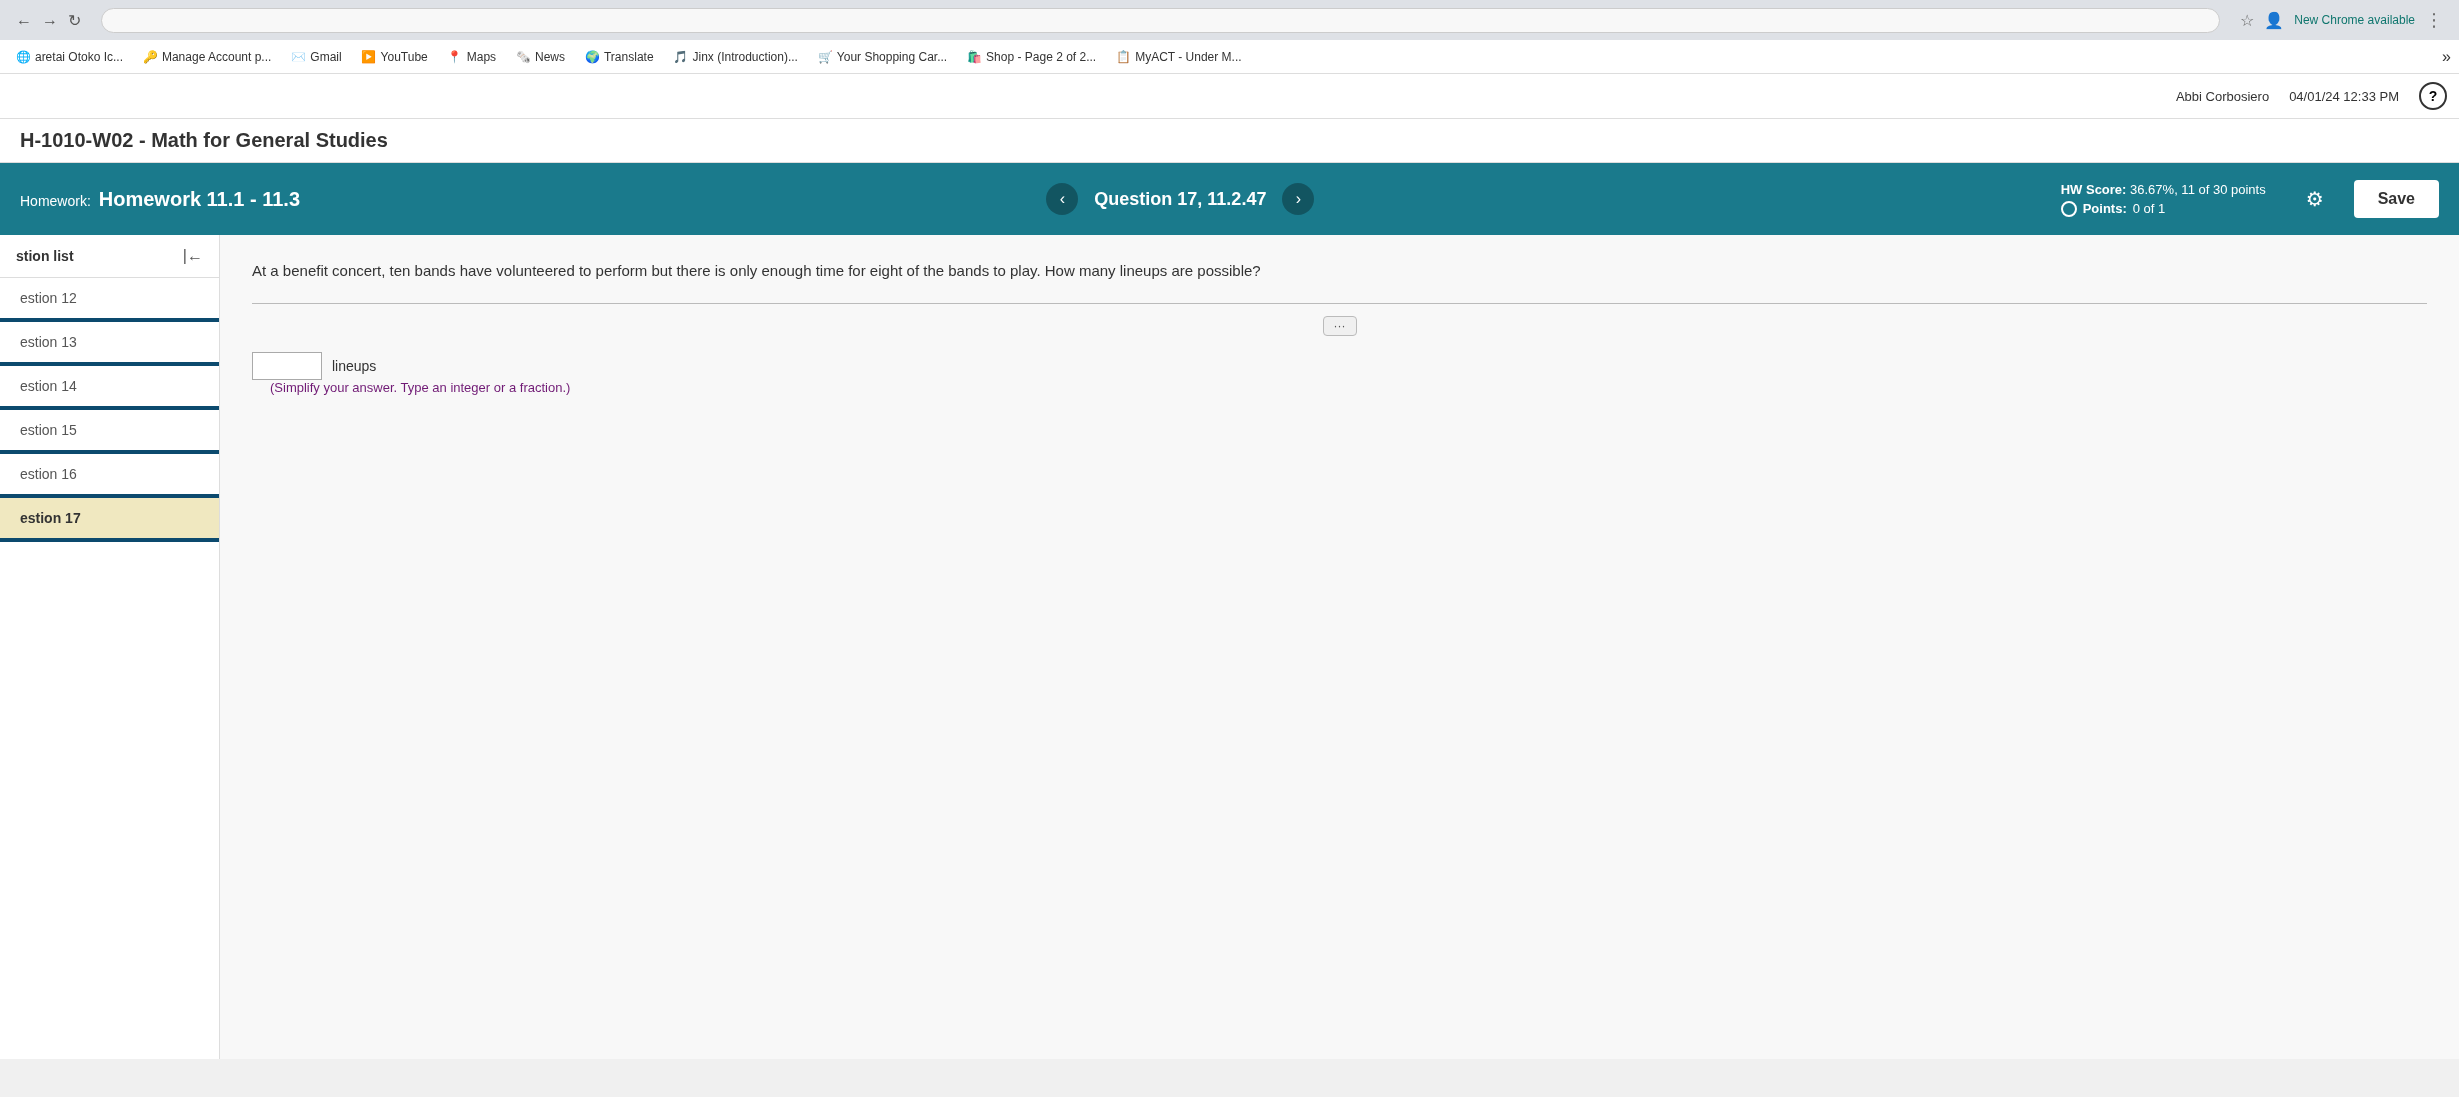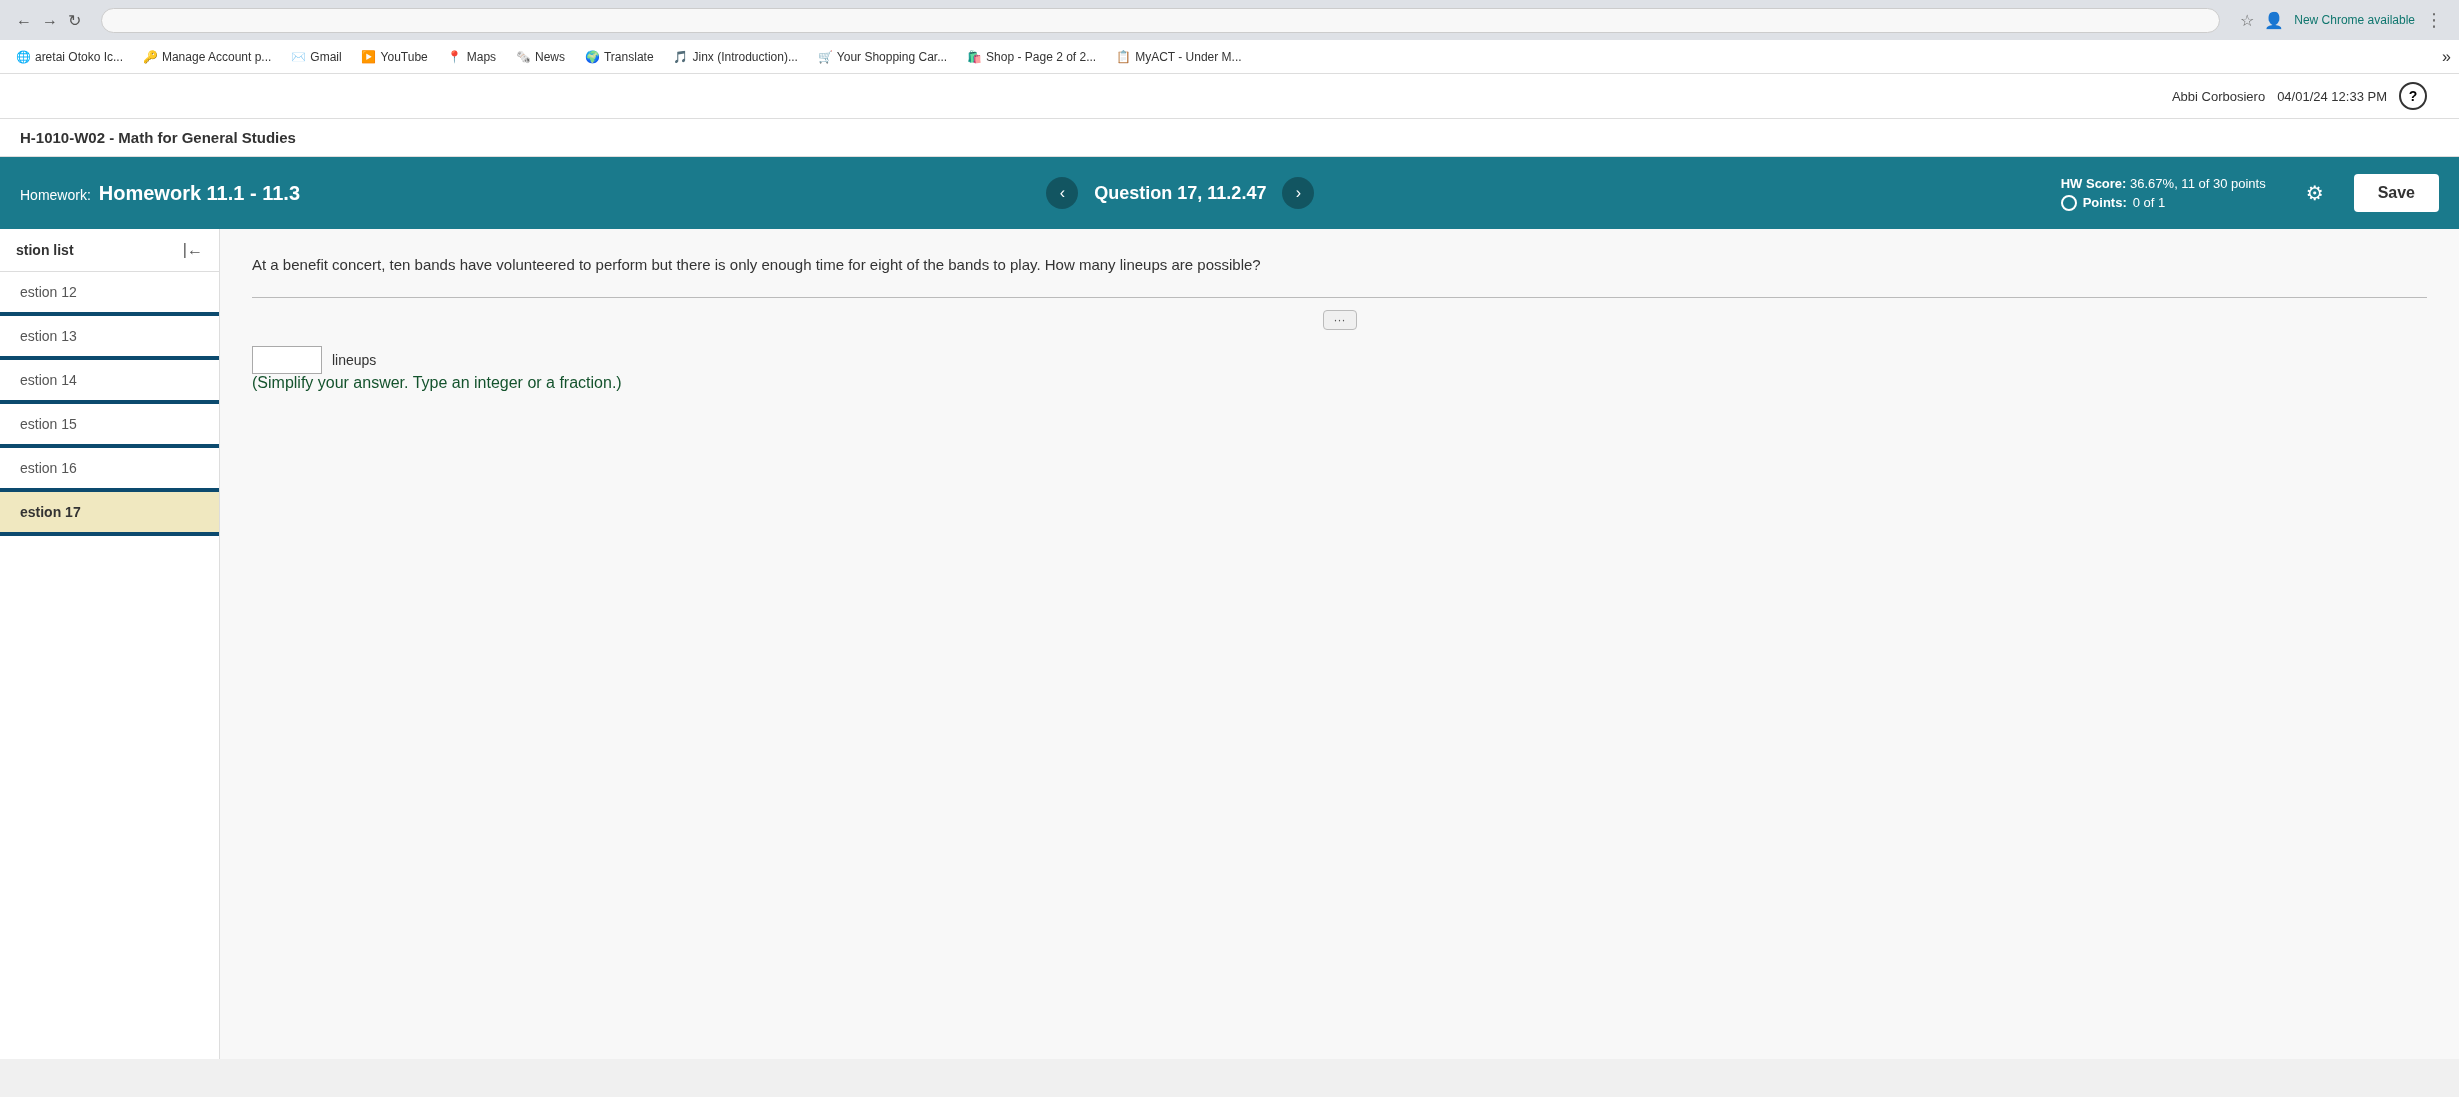--- a/index.html
+++ b/index.html
@@ -6,24 +6,24 @@
     body { font-family: Arial, sans-serif; font-size: 14px; background: #f0f0f0; overflow: hidden; width: 2459px; height: 1097px; }
 
     
     .bookmarks-bar { background: #fff; display: flex; align-items: center; padding: 4px 8px; height: 34px; border-bottom: 1px solid #ddd; gap: 4px; font-size: 12px; color: #333; overflow: hidden; }
     .bookmark-item { display: flex; align-items: center; gap: 4px; padding: 3px 8px; border-radius: 4px; cursor: pointer; white-space: nowrap; }
 
     
     .page { background: #fff; width: 100%; height: calc(1097px - 112px); display: flex; flex-direction: column; }
 
     
-    .top-info-bar { display: flex; justify-content: flex-end; align-items: center; padding: 8px 32px; border-bottom: 1px solid #ddd; font-size: 13px; color: #333; gap: 12px; }
-
-    
-    .course-title-bar { padding: 10px 20px; border-bottom: 1px solid #ddd; font-size: 15px; font-weight: bold; color: #333; }
+    .top-info-bar { display: flex; justify-content: flex-end; align-items: center; padding: 8px 12px; border-bottom: 1px solid #ddd; font-size: 13px; color: #333; gap: 20px; }
+
+    
+    .course-title-bar { padding: 10px 20px; border-bottom: 1px solid #ddd; font-size: 20px; font-weight: bold; color: #333; }
 
     
     .hw-header { background: #1a7a8c; display: flex; align-items: center; padding: 0 20px; height: 72px; gap: 20px; }
     .hw-label { color: #fff; font-size: 14px; }
     .hw-title { color: #fff; font-size: 20px; font-weight: bold; }
     .hw-nav { display: flex; align-items: center; gap: 16px; flex: 1; justify-content: center; }
     .nav-btn { background: rgba(0,0,0,0.3); border: none; color: #fff; border-radius: 50%; width: 32px; height: 32px; cursor: pointer; font-size: 16px; display: flex; align-items: center; justify-content: center; }
     .question-label { color: #fff; font-size: 18px; font-weight: bold; }
     .hw-score-section { display: flex; flex-direction: column; align-items: flex-start; gap: 4px; }
     .hw-score-text { color: #fff; font-size: 13px; }
@@ -44,21 +44,21 @@
     .sidebar-item.active { background: #f0e8c0; font-weight: bold; color: #333; }
 
     
     .question-area { flex: 1; padding: 24px 32px; overflow-y: auto; background: #f8f8f8; }
     .question-text { font-size: 15px; color: #333; line-height: 1.6; margin-bottom: 20px; }
     .divider-line { border: none; border-top: 1px solid #bbb; margin: 12px 0; }
     .dots-btn { background: #f0f0f0; border: 1px solid #bbb; border-radius: 4px; padding: 2px 10px; font-size: 12px; color: #555; cursor: pointer; display: block; margin: 0 auto 16px auto; }
     .answer-row { display: flex; align-items: center; gap: 10px; }
     .answer-input { width: 80px; height: 28px; border: 1px solid #999; background: #fff; }
     .answer-label { font-size: 14px; color: #333; }
-    .simplify-note { font-size: 16px; color: #14532d; margin-left: 0; }
+    .simplify-note { font-size: 13px; color: #701a75; margin-left: 18px; }
 
     
     .browser-top { background: #dee1e6; height: 40px; display: flex; align-items: center; justify-content: space-between; padding: 0 16px; }
     .browser-controls { display: flex; gap: 10px; align-items: center; }
     .ctrl-btn { background: none; border: none; font-size: 16px; color: #555; cursor: pointer; }
   </style>
 </head>
 <body>
 
 <div class="browser-top">

